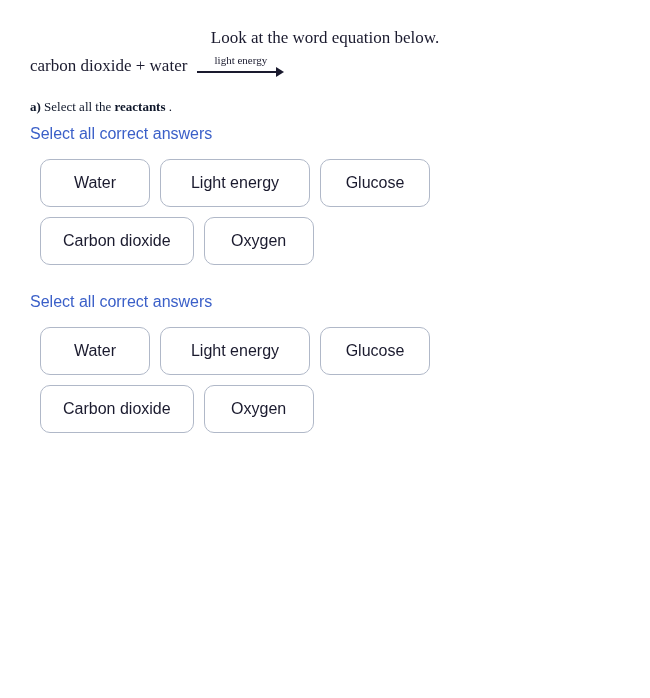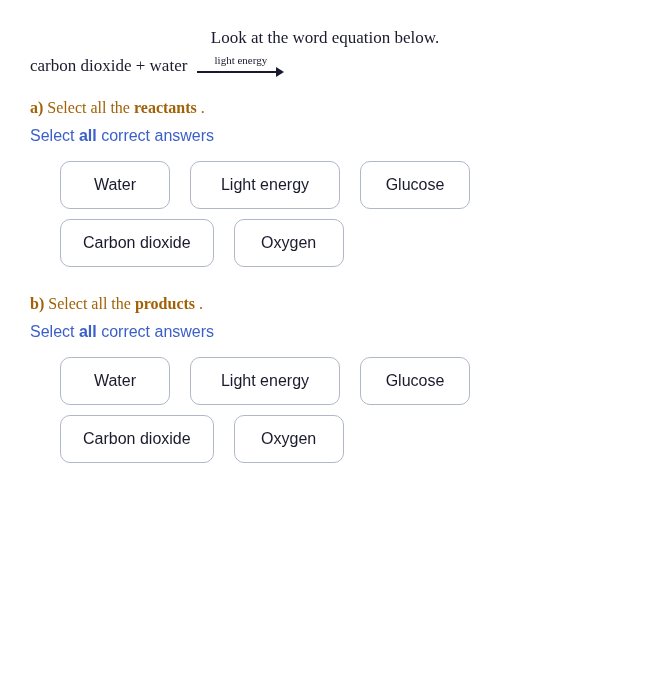--- a/index.html
+++ b/index.html
@@ -74,52 +74,51 @@
 
     .equation-right {
       margin-left: 4px;
     }
 
     .section {
       margin-bottom: 28px;
     }
 
     .section-label {
-      font-size: 16px;
+      font-size: 13px;
       margin-bottom: 10px;
-      color: #a16207;
+      color: #0f172a;
     }
 
     .section-label span.letter {
       font-weight: bold;
     }
 
     .select-instruction {
       color: #3a5fc8;
       font-size: 16px;
       margin-bottom: 16px;
       font-family: Arial, sans-serif;
     }
 
     .select-instruction strong {
-      font-weight: bold;
+      font-weight: normal;
     }
 
     .options-grid {
       display: flex;
       flex-direction: column;
       gap: 10px;
       margin-left: 10px;
     }
 
     .options-row {
       display: flex;
       flex-direction: row;
-      gap: 20px;
-      margin-left: 20px;
+      gap: 10px;
     }
 
     .option-btn {
       border: 1.5px solid #b0b8c8;
       border-radius: 10px;
       background: #ffffff;
       padding: 14px 22px;
       font-size: 16px;
       font-family: Arial, sans-serif;
       color: #1a1a2e;
@@ -165,26 +164,20 @@
       <button class="option-btn">Glucose</button>
     </div>
     <div class="options-row">
       <button class="option-btn wide">Carbon dioxide</button>
       <button class="option-btn">Oxygen</button>
     </div>
   </div>
 </div>
 
 <div class="section">
-  <p class="section-label">
-    <span class="letter">b)</span>
-    <span> Select all the </span>
-    <strong>products</strong>
-    <span>.</span>
-  </p>
   <p class="select-instruction">
     <span>Select </span><strong>all</strong><span> correct answers</span>
   </p>
   <div class="options-grid">
     <div class="options-row">
       <button class="option-btn">Water</button>
       <button class="option-btn wide">Light energy</button>
       <button class="option-btn">Glucose</button>
     </div>
     <div class="options-row">

